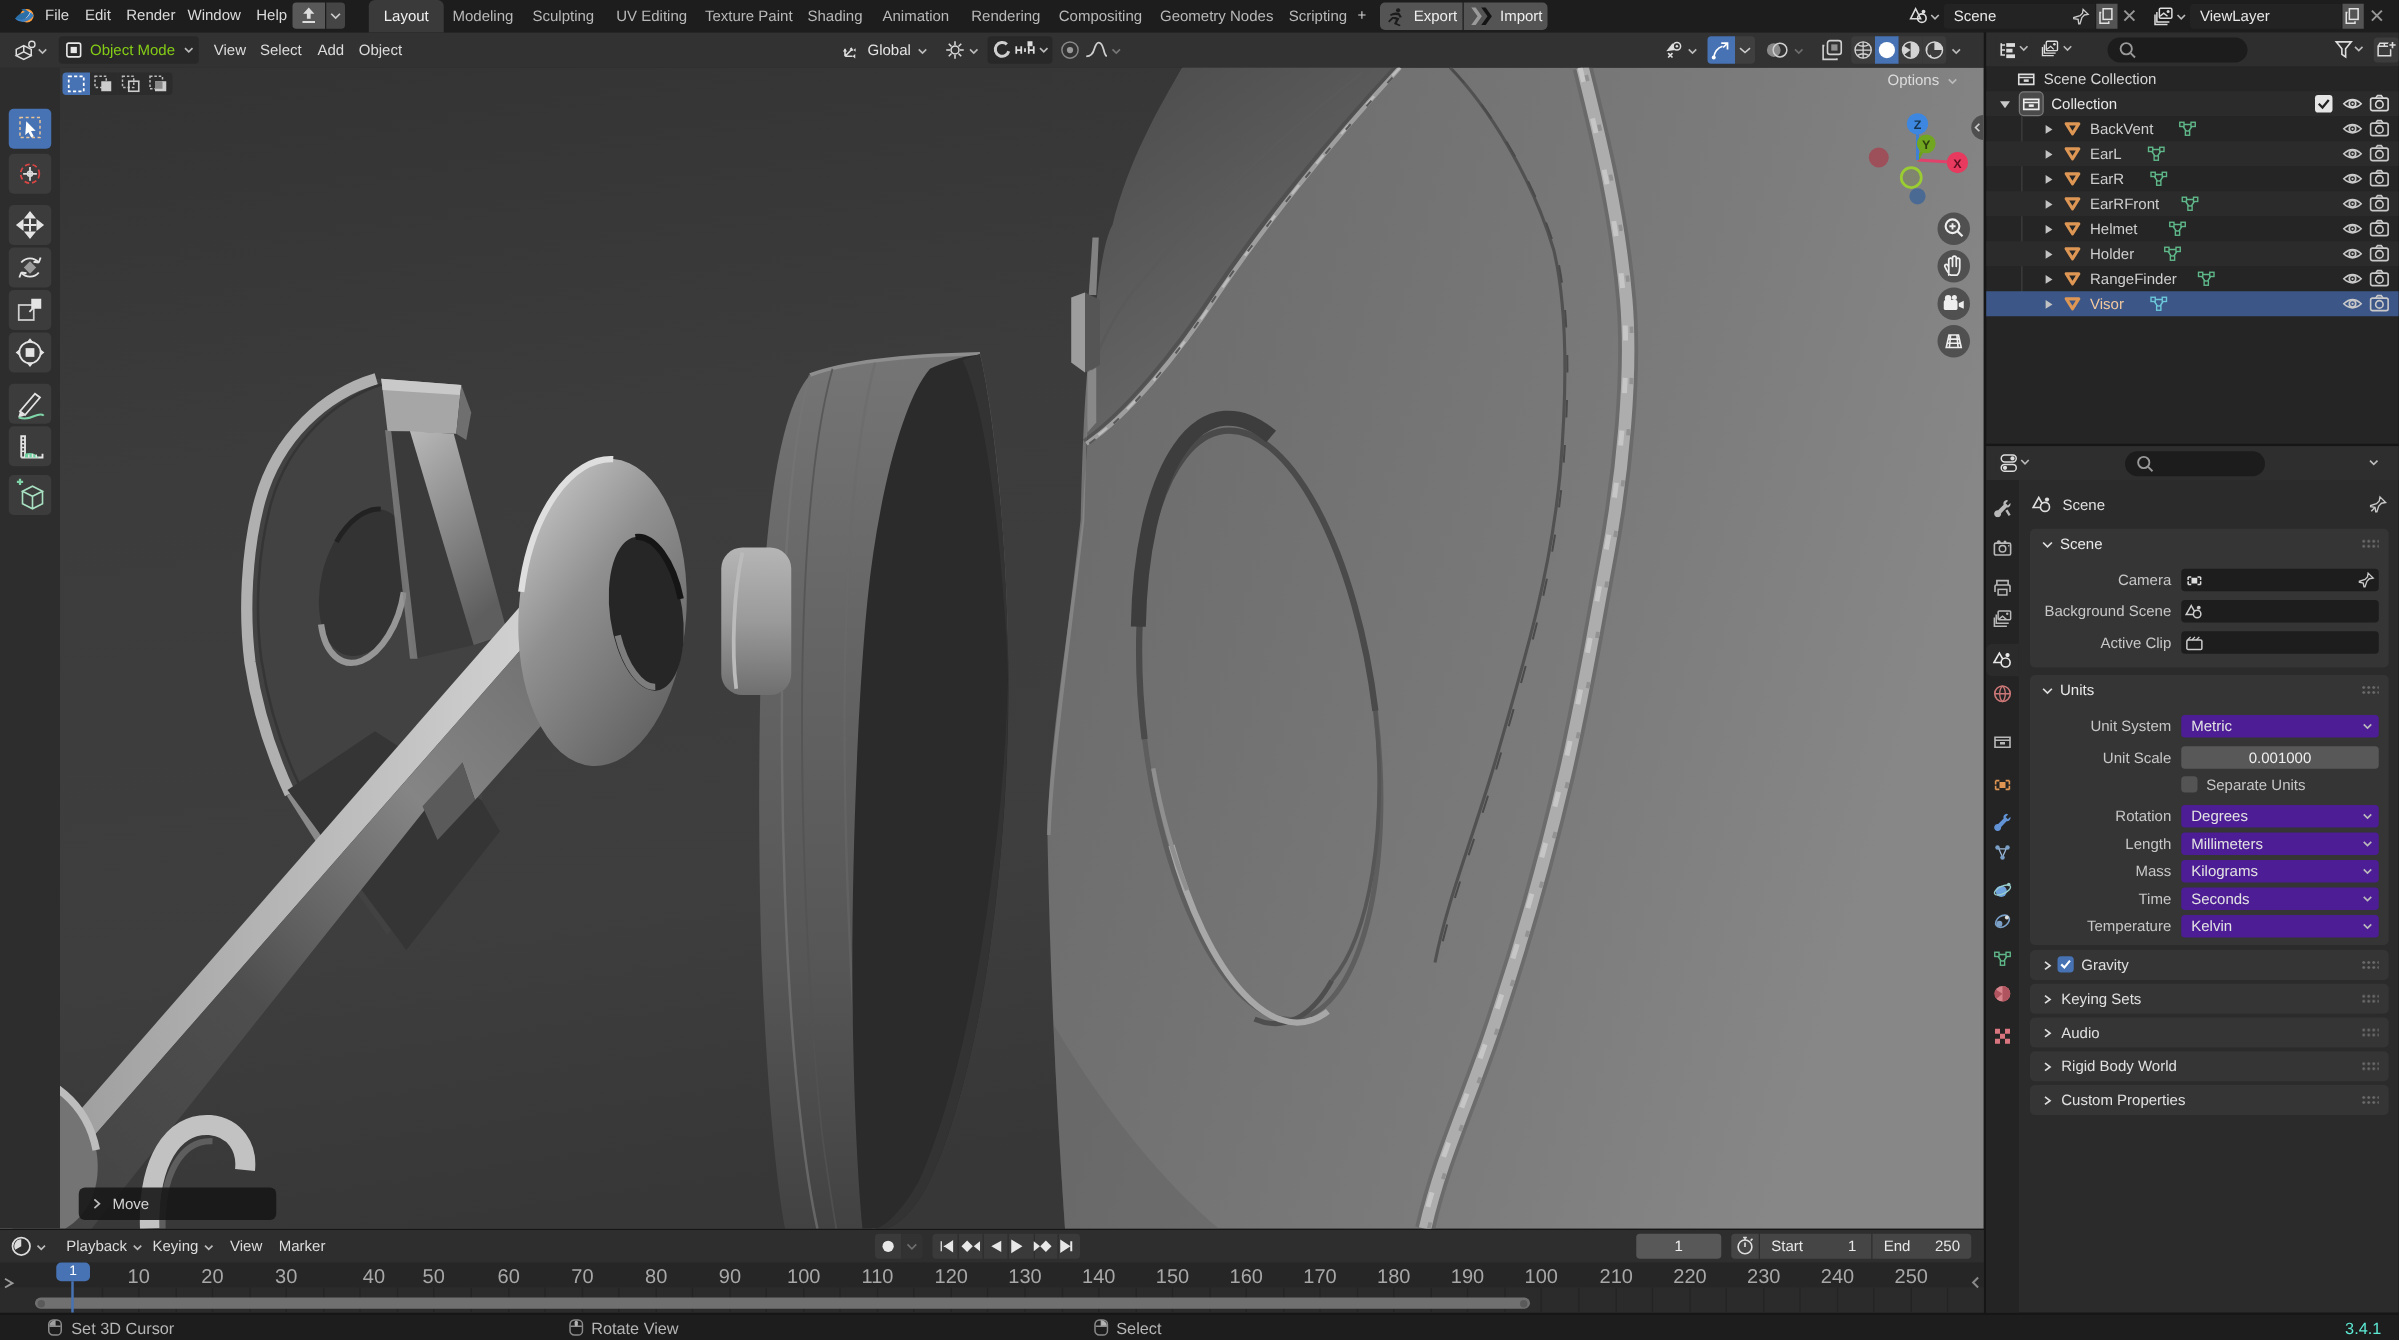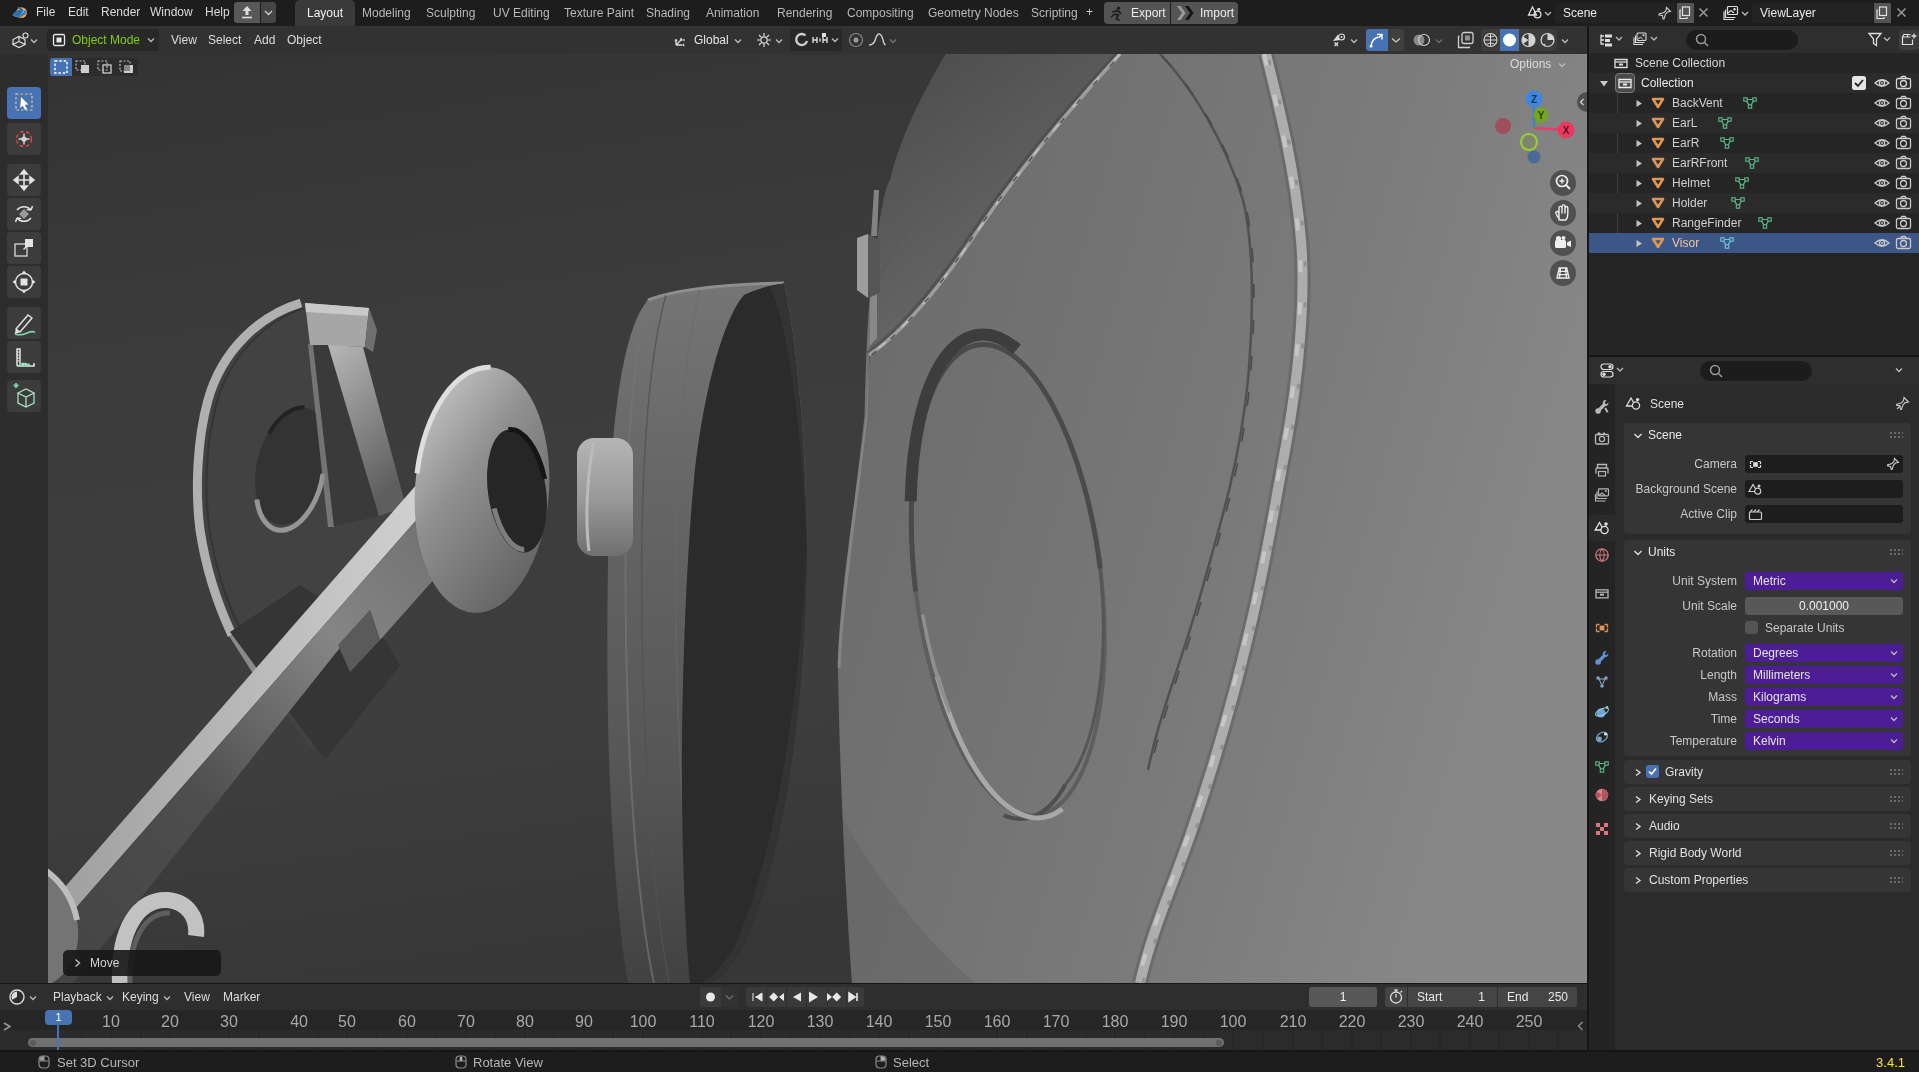--- a/index.html
+++ b/index.html
@@ -1252,15 +1252,15 @@
       <path d="M1.5 6 h9" stroke="#909090" stroke-width="1.1"></path>
       <rect x="4.7" y="1.5" width="2.6" height="4.5" rx="1.2" fill="#b5b5b5"></rect>
     </svg>
     <span class="abs" style="left:473px;top:3px">Rotate View</span>
     <svg class="abs" style="left:875px;top:3px" width="12" height="14" viewBox="0 0 12 14">
       <rect x="1" y="1" width="10" height="12" rx="3.5" fill="none" stroke="#8a8a8a" stroke-width="1.2"></rect>
       <path d="M1.5 6 h9 M6 1 v5" stroke="#909090" stroke-width="1.1"></path>
       <path d="M10.5 5.5 a4.5 4.5 0 0 0 -4.5 -4.3 v4.3 Z" fill="#b5b5b5"></path>
     </svg>
     <span class="abs" style="left:893px;top:3px">Select</span>
-    <span class="abs" style="right:14px;top:3px;color:#fde047">3.4.1</span>
+    <span class="abs" style="right:14px;top:3px;color:#5eead4">3.4.1</span>
   </div>
 </div>
 
 </body></html>

